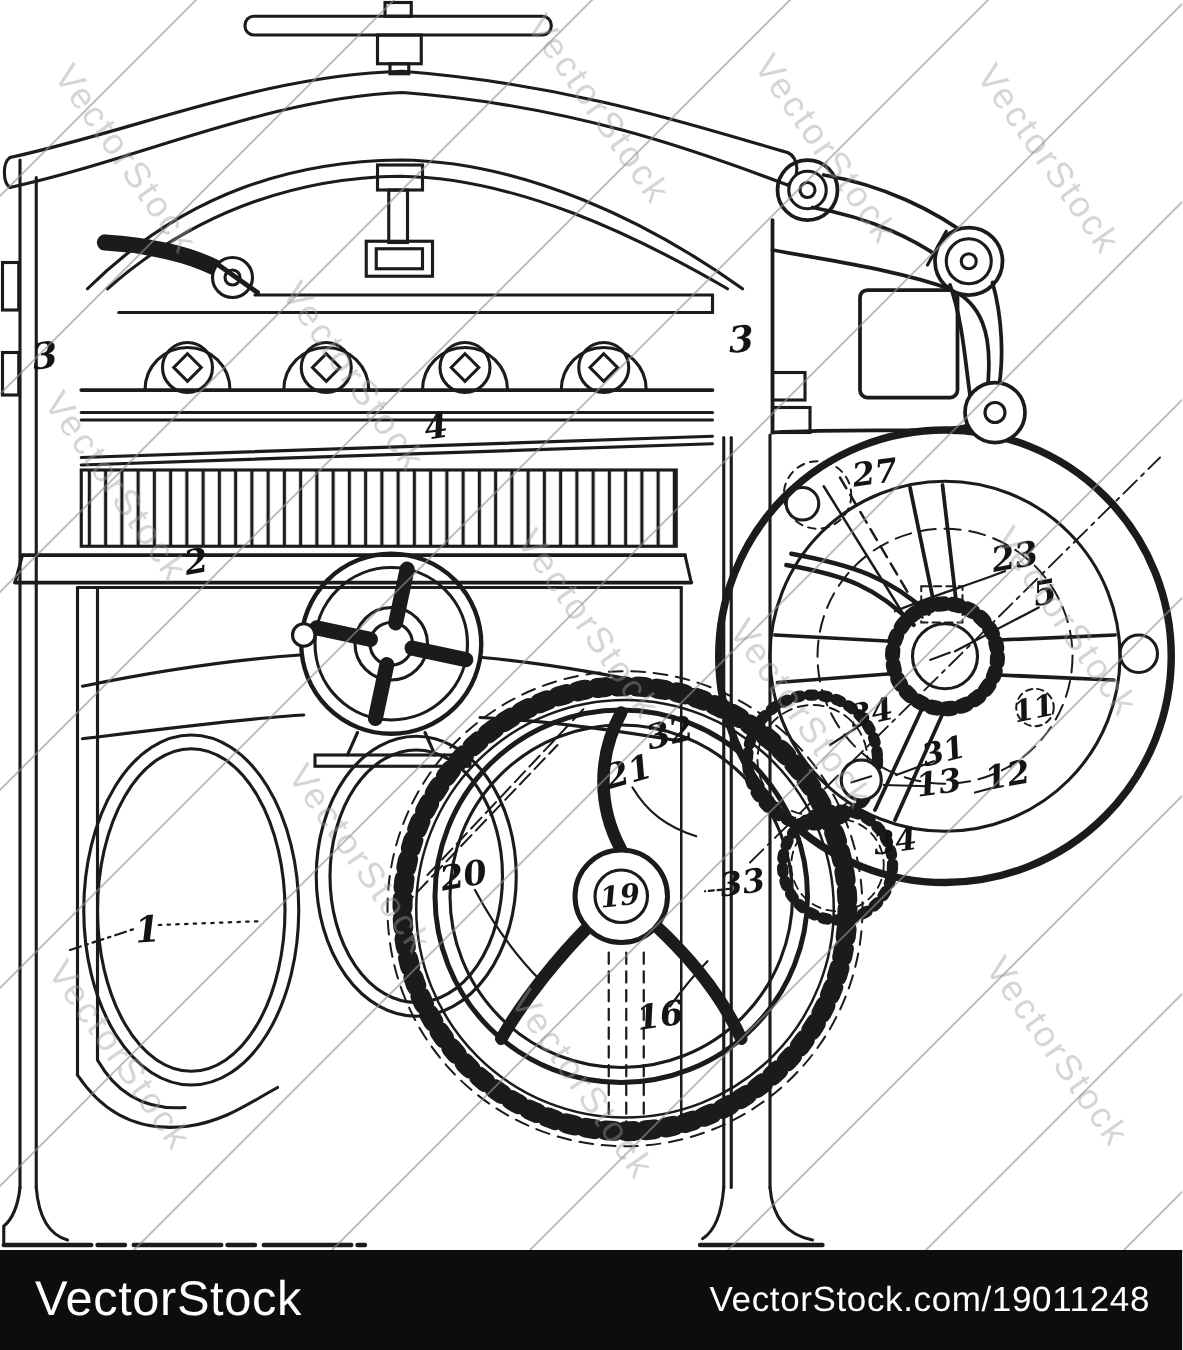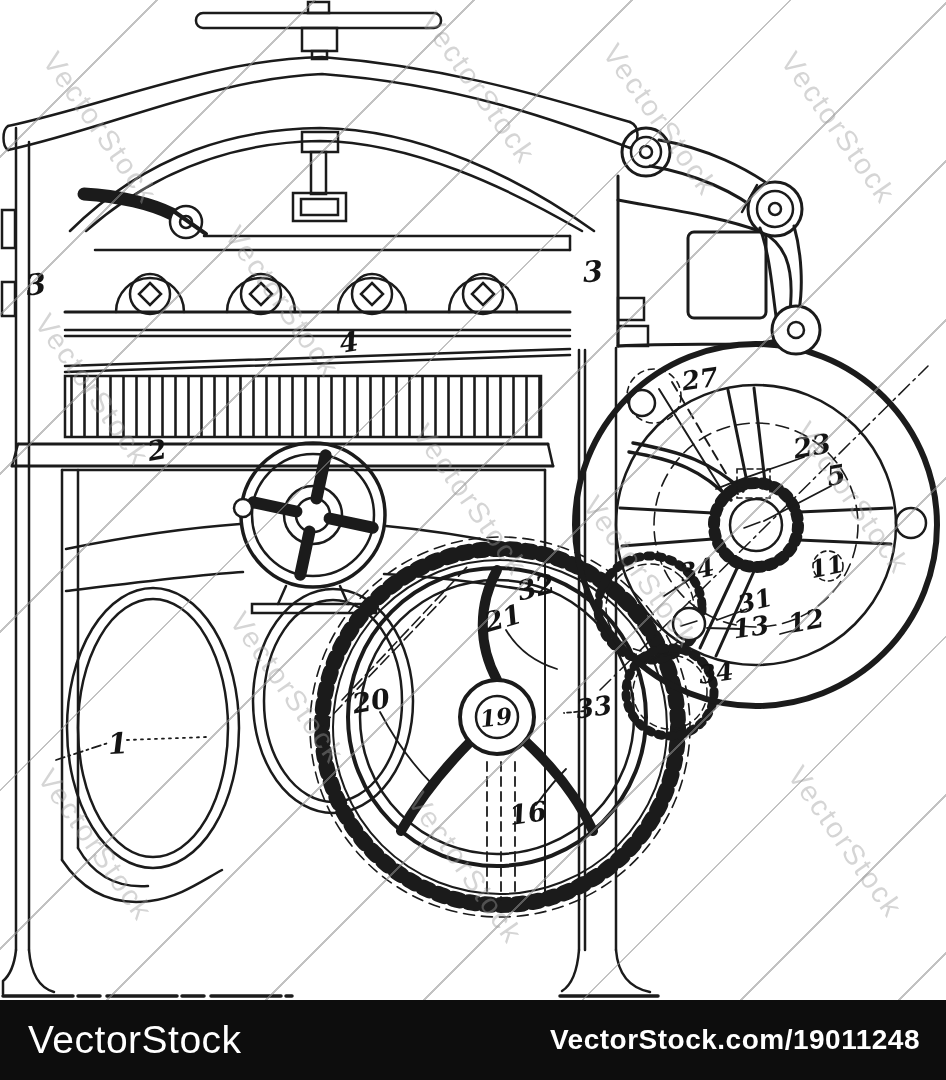--- a/index.html
+++ b/index.html
@@ -14,21 +14,21 @@
   .wm-layer{position:absolute;left:0;top:0;width:946px;height:1000px;pointer-events:none;}
   .wm-text{position:absolute;white-space:nowrap;font-family:"Liberation Sans",sans-serif;
     font-size:29px;letter-spacing:2px;font-weight:400;}
   .labels{position:absolute;left:0;top:0;width:946px;height:1000px;pointer-events:none;}
   .part-label{position:absolute;font-family:"DejaVu Serif",serif;font-style:italic;
     font-weight:700;font-size:27px;color:#141414;line-height:1;}
   .footer{position:absolute;left:0;top:1000px;width:946px;height:80px;
     display:flex;align-items:center;justify-content:space-between;box-sizing:border-box;
     padding:0 26px 0 28px;}
   .brand{font-size:39px;font-weight:500;letter-spacing:0.5px;}
-  .image-ref{font-size:28px;font-weight:700;letter-spacing:0.5px;}
+  .image-ref{font-size:28px;font-weight:400;letter-spacing:0.5px;}
 </style>
 </head>
 <body>
 
 <div class="stage">
 
   <svg width="946" height="1000" viewBox="0 0 946 1000">
     <defs>
       <pattern id="ribs" x="65" y="376" width="13" height="61" patternUnits="userSpaceOnUse">
         <line x1="6.5" y1="0" x2="6.5" y2="61" stroke="#1b1b1b" stroke-width="2.6"></line>

